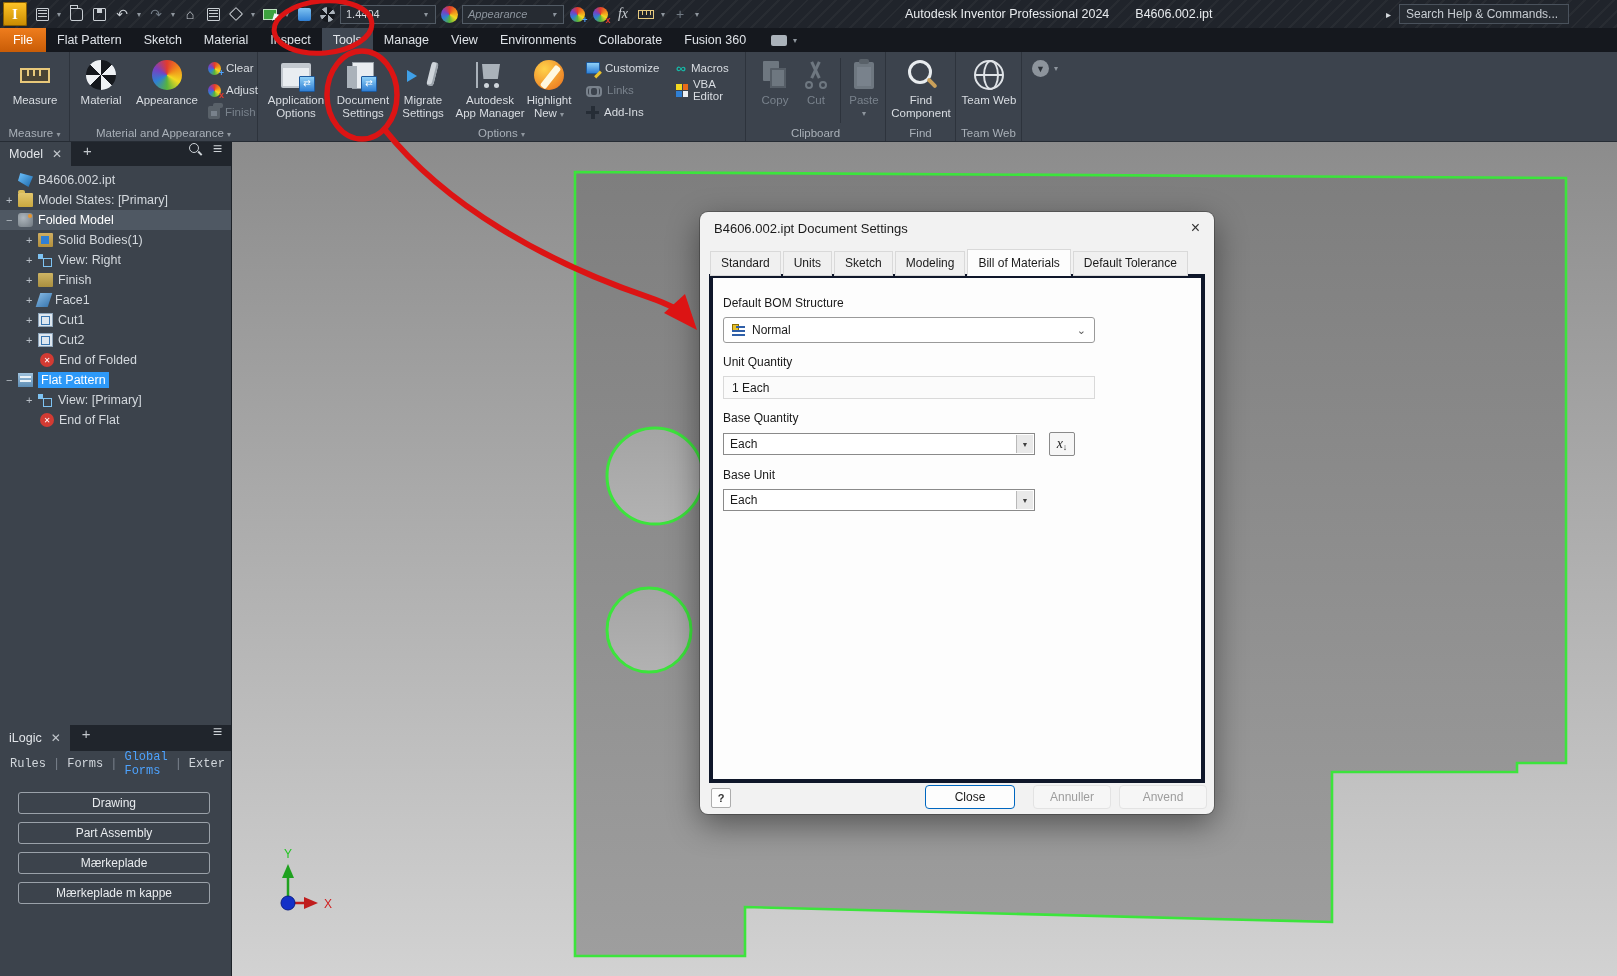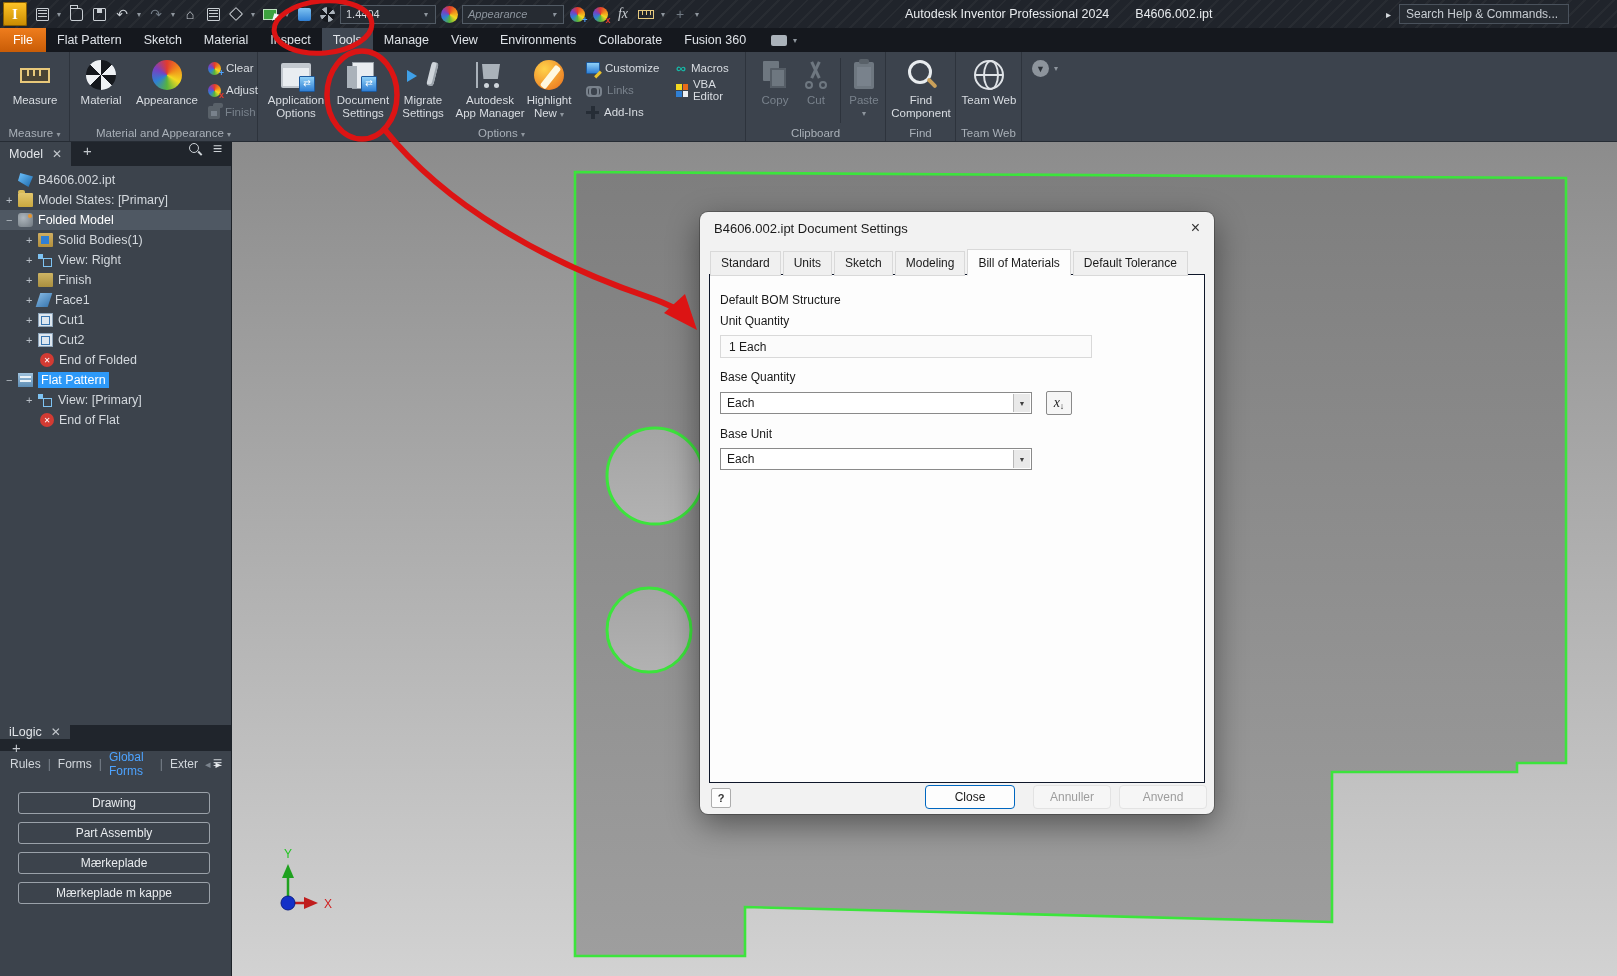--- a/index.html
+++ b/index.html
@@ -152,39 +152,39 @@
   .ti-origin{background:linear-gradient(#cdb464,#a98f3f);border-radius:1px;}
   .ti-face{background:linear-gradient(135deg,#7fb4e0,#3d7ab2);transform:skewX(-18deg);width:12px;}
   .ti-cut{background:#dfe8f0;border:1px solid #8fa6bb;}
   .ti-cut::after{content:"";position:absolute;left:2px;top:2px;width:7px;height:7px;border:1.5px solid #3c77b0;}
   .ti-end{background:#d23b33;border-radius:50%;color:#fff;font-size:9px;line-height:14px;text-align:center;width:14px;}
   .ti-end::after{content:"✕";font-size:8px;}
   .ti-flat{background:linear-gradient(#9fc2dd,#5c8cb4);}
   .ti-flat::after{content:"";position:absolute;left:2px;top:3px;right:2px;height:1.5px;background:#e9f2f8;box-shadow:0 4px 0 #e9f2f8;}
   
   .ilogic{position:absolute;top:583px;left:0;right:0;bottom:0;background:#3c434c;}
-  .subtabs{height:26px;display:flex;align-items:center;gap:7px;padding:0 10px;font-size:12px;color:#d2d7dc;}
+  .subtabs{height:26px;display:flex;align-items:center;gap:7px;padding:0 10px;font-size:12px;color:#d2d7dc;font-family:Liberation Mono, monospace;}
   .subtabs .sep{color:#7b838d;}
   .subtabs .active{color:#4da3ff;}
   .subtabs .arrows{margin-left:auto;display:flex;gap:5px;font-size:11px;}
   .subtabs .arrows .dimA{color:#7b838d;} .subtabs .arrows .brtA{color:#e6e9ec;}
   .ibtn{display:block;width:192px;height:22px;margin:8px 0 0 18px;background:#3c434c;border:1px solid #9aa1a9;
       border-radius:3px;color:#e8ebee;font-size:12px;text-align:center;line-height:20px;}
   .ibtn.first{margin-top:15px;}
   
   .viewport{position:absolute;left:232px;top:142px;right:0;bottom:0;background:linear-gradient(#8c8c8c,#d2d2d2);}
   
   .dialog{position:absolute;left:700px;top:212px;width:514px;height:602px;background:#f2f2f2;border-radius:8px;
       box-shadow:0 10px 32px rgba(0,0,0,.45),0 0 0 1px rgba(0,0,0,.25);font-size:12px;color:#1b1b1b;z-index:5;}
   .dlg-title{height:32px;display:flex;align-items:center;padding:0 14px;font-size:13px;}
   .dlg-close{margin-left:auto;font-size:16px;color:#333;line-height:16px;}
   .dlg-tabs{position:absolute;left:10px;top:38px;display:flex;align-items:flex-end;height:25px;z-index:2;}
   .dtab{padding:4px 10px 5px;background:#f0f0f0;border:1px solid #d9d9d9;margin-right:2px;position:relative;top:1px;}
   .dtab.active{background:#fdfdfd;border-bottom:1px solid #fdfdfd;padding-top:6px;top:1px;}
-  .dlg-content{position:absolute;left:9px;right:9px;top:62px;bottom:31px;background:#fdfdfd;border:1px solid #0f172a;padding:18px 10px 16px 10px;}
+  .dlg-content{position:absolute;left:9px;right:9px;top:62px;bottom:31px;background:#fdfdfd;border:4px solid #0f172a;padding:18px 10px 16px 10px;}
   .flabel{margin:0 0 7px 0;color:#191919;}
   .combo-modern{width:372px;height:26px;border:1px solid #9a9a9a;border-radius:3px;background:#fff;
       display:flex;align-items:center;padding:0 8px;gap:6px;margin-bottom:12px;}
   .combo-modern .chev{margin-left:auto;color:#5a5a5a;font-size:11px;}
   .bom-ic{width:14px;height:13px;position:relative;flex:none;}
   .bom-ic::before{content:"";position:absolute;left:0;top:0;width:5px;height:5px;background:#e8c12c;border:1px solid #8a6d00;}
   .bom-ic::after{content:"";position:absolute;left:4px;top:2px;width:9px;height:2px;background:#2f5fa8;
       box-shadow:0 4px 0 #2f5fa8,0 8px 0 #2f5fa8,-4px 4px 0 #2f5fa8,-4px 8px 0 #2f5fa8;}
   .tfield{width:372px;height:23px;border:1px solid #d9d9d9;background:#fbfbfb;display:flex;align-items:center;
       padding:0 8px;margin-bottom:12px;}
@@ -579,21 +579,21 @@
           <span class="lbl">View: [Primary]</span>
         </div>
         <div class="trow lvl2e">
           <span class="ti ti-end"></span>
           <span class="lbl">End of Flat</span>
         </div>
       </div>
     </div>
 
     <div class="ilogic">
-      <div class="panel-tabbar" style="height:26px;flex-direction:column;">
+      <div class="panel-tabbar" style="height:26px;">
         <div class="ptab" style="height:26px;">
           <span>iLogic</span>
           <span class="x">✕</span>
         </div>
         <span class="ptab-add">+</span>
         <div class="ptab-icons">
           <span class="hamb">≡</span>
         </div>
       </div>
       <div class="subtabs">
@@ -653,20 +653,25 @@
     <div class="dlg-tabs">
       <span class="dtab">Standard</span>
       <span class="dtab">Units</span>
       <span class="dtab">Sketch</span>
       <span class="dtab">Modeling</span>
       <span class="dtab active">Bill of Materials</span>
       <span class="dtab">Default Tolerance</span>
     </div>
     <div class="dlg-content">
       <p class="flabel">Default BOM Structure</p>
+      <div class="combo-modern">
+        <span class="bom-ic"></span>
+        <span>Normal</span>
+        <span class="chev">⌄</span>
+      </div>
       <p class="flabel">Unit Quantity</p>
       <div class="tfield">
         <span>1 Each</span>
       </div>
       <p class="flabel">Base Quantity</p>
       <div class="field-row">
         <div class="combo-classic">
           <span>Each</span>
           <span class="dbtn">▼</span>
         </div>

